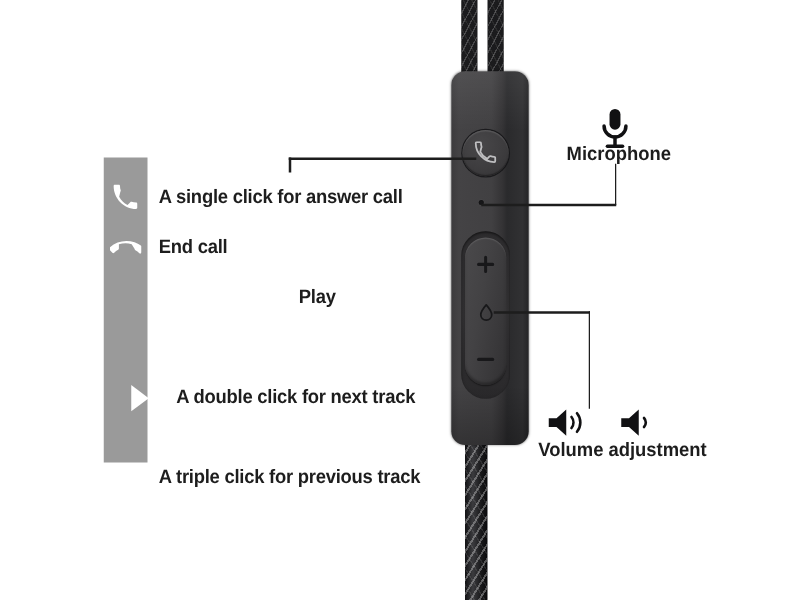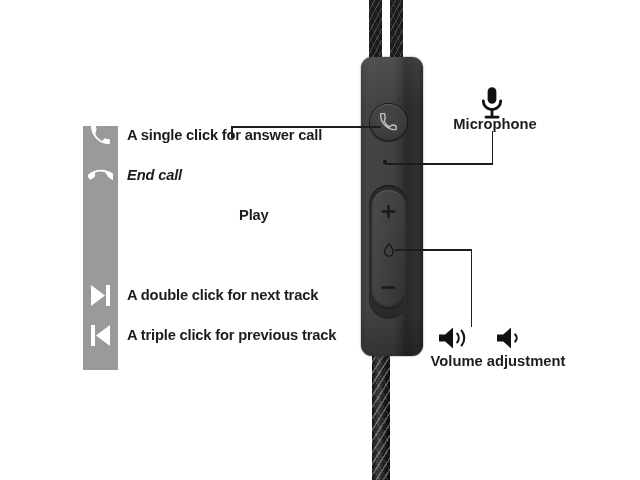--- a/index.html
+++ b/index.html
@@ -107,21 +107,21 @@
   }
   .rk-plus,.rk-minus{display:block;}
   .rk-mid{display:block;}
 
   
   .legend-bar{
     position:absolute;left:83px;top:126px;width:35px;height:244px;
     background:#9a9a9a;
   }
   .legend-rows{
-    position:absolute;left:83px;top:114px;width:300px;height:244px;
+    position:absolute;left:83px;top:137px;width:300px;height:244px;
   }
   .lrow{
     position:absolute;left:0;height:40px;width:300px;
     display:flex;align-items:center;
   }
   .licon{
     width:35px;height:40px;
     display:flex;align-items:center;justify-content:center;
     flex:0 0 35px;
   }
@@ -220,52 +220,52 @@
 
     <div class="lrow" style="top:1px;">
       <span class="licon">
         <svg width="23" height="23" viewBox="0 0 24 24">
           <path d="M6.6 10.8c1.5 3 4 5.4 7 6.9l2.3-2.3c.3-.3.7-.4 1.1-.3 1.2.4 2.4.6 3.7.6.6 0 1 .4 1 1V20c0 .6-.4 1-1 1C10.6 21 2 12.4 2 1.8c0-.6.4-1 1-1h3.3c.6 0 1 .4 1 1 0 1.3.2 2.5.6 3.7.1.4 0 .8-.3 1.1L6.6 10.8z" fill="#ffffff"></path>
         </svg>
       </span>
       <span class="ltext">A single click for answer call</span>
     </div>
 
-    <div class="lrow" style="top:41px;font-style:italic;">
+    <div class="lrow" style="top:41px;">
       <span class="licon">
         <svg width="25" height="25" viewBox="0 0 24 24">
           <g transform="rotate(135 12 12)">
             <path d="M6.6 10.8c1.5 3 4 5.4 7 6.9l2.3-2.3c.3-.3.7-.4 1.1-.3 1.2.4 2.4.6 3.7.6.6 0 1 .4 1 1V20c0 .6-.4 1-1 1C10.6 21 2 12.4 2 1.8c0-.6.4-1 1-1h3.3c.6 0 1 .4 1 1 0 1.3.2 2.5.6 3.7.1.4 0 .8-.3 1.1L6.6 10.8z" fill="#ffffff"></path>
           </g>
         </svg>
       </span>
       <span class="ltext">End call</span>
     </div>
 
     <div class="lrow" style="top:81px;justify-content:center;">
       <span class="licon">
         <svg width="21" height="23" viewBox="0 0 21 23">
           <path d="M3 1 L19 11.5 L3 22 Z" fill="#ffffff"></path>
         </svg>
       </span>
       <span class="ltext">Play</span>
     </div>
 
 
-    <div class="lrow" style="top:161px;">
+    <div class="lrow" style="top:161px;margin-left:14px;">
       <span class="licon">
         <svg width="23" height="23" viewBox="0 0 23 23">
           <path d="M2 1 L16 11.5 L2 22 Z" fill="#ffffff"></path>
           <rect x="17" y="1" width="4" height="21" fill="#ffffff"></rect>
         </svg>
       </span>
       <span class="ltext">A double click for next track</span>
     </div>
 
-    <div class="lrow" style="top:201px;">
+    <div class="lrow" style="top:201px;flex-direction:column;">
       <span class="licon">
         <svg width="23" height="23" viewBox="0 0 23 23">
           <rect x="2" y="1" width="4" height="21" fill="#ffffff"></rect>
           <path d="M21 1 L7 11.5 L21 22 Z" fill="#ffffff"></path>
         </svg>
       </span>
       <span class="ltext">A triple click for previous track</span>
     </div>
 
   </div>

